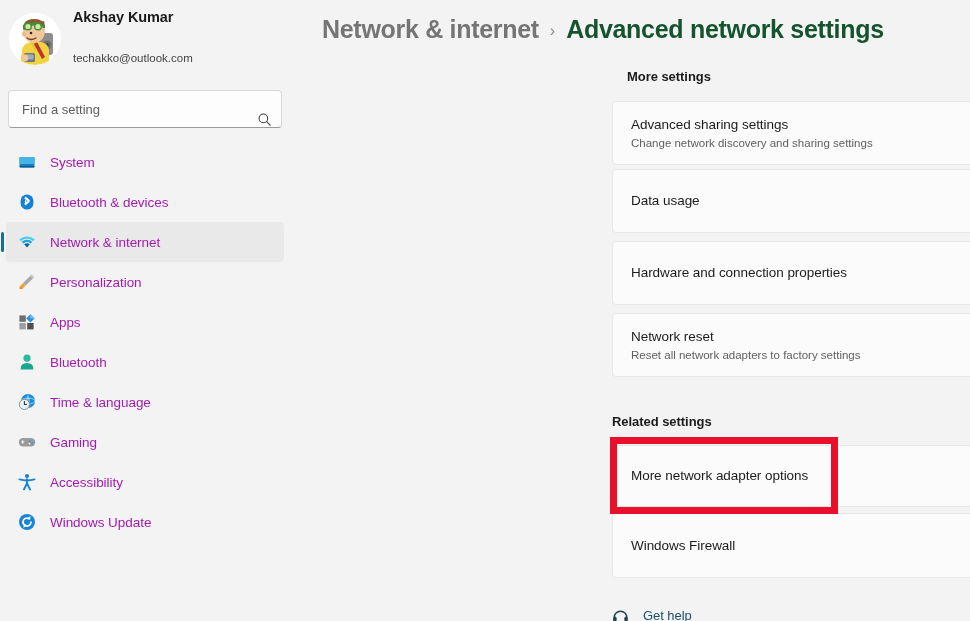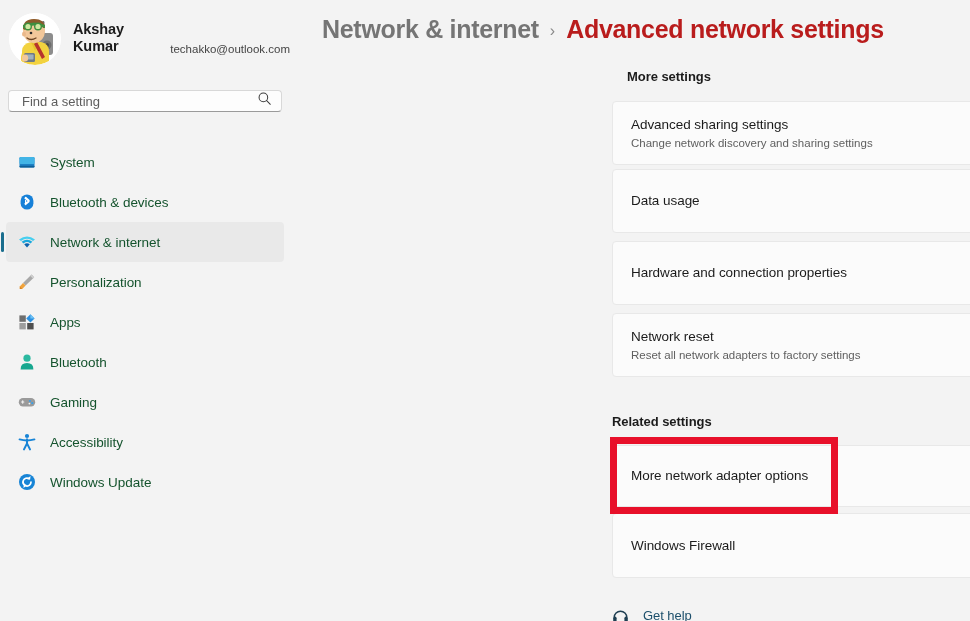--- a/index.html
+++ b/index.html
@@ -48,21 +48,21 @@
     width: 52px;
     height: 52px;
     border-radius: 50%;
     flex: 0 0 52px;
     overflow: hidden;
     background: #ffffff;
     position: relative;
   }
   .avatar svg { display: block; width: 52px; height: 52px; }
 
-  .account-text { display: flex; gap: 1px; padding-bottom: 2px; align-items: center; }
+  .account-text { display: flex; flex-direction: column; gap: 1px; padding-bottom: 2px; }
   .account-name {
     font-size: 14.5px;
     font-weight: 700;
     color: #1b1b1b;
     letter-spacing: -0.1px;
     line-height: 17px;
   }
   .account-email {
     font-size: 11.5px;
     color: #444444;
@@ -73,27 +73,27 @@
   
   .search-wrap {
     position: absolute;
     left: 8px;
     top: 90px;
     width: 274px;
     height: 31px;
   }
   .search-box {
     width: 100%;
-    height: 22px;
+    height: 38px;
     background: #fdfdfd;
     border: 1px solid #d8d8d8;
     border-bottom: 1px solid #9a9a9a;
     border-radius: 4px;
     display: flex;
-    align-items: flex-start;
+    align-items: flex-end;
     padding: 0 9px 0 13px;
   }
   .search-input {
     flex: 1;
     border: none;
     outline: none;
     background: transparent;
     font-family: "Liberation Sans", sans-serif;
     font-size: 13px;
     color: #1b1b1b;
@@ -136,21 +136,21 @@
     width: 18px;
     height: 18px;
     flex: 0 0 18px;
     display: flex;
     align-items: center;
     justify-content: center;
   }
   .nav-icon svg { display: block; }
   .nav-label {
     font-size: 13.5px;
-    color: #14532d;
+    color: #a21caf;
     letter-spacing: -0.05px;
   }
 
   
   .content {
     flex: 1;
     height: 621px;
     position: relative;
     background: #f3f3f3;
     padding-left: 32px;
@@ -173,21 +173,21 @@
     cursor: pointer;
   }
   .crumb-sep {
     font-size: 16px;
     color: #8a8a8a;
     font-weight: 400;
     padding-top: 3px;
   }
   .crumb-current {
     font-size: 25px;
-    color: #b91c1c;
+    color: #14532d;
     font-weight: 600;
     letter-spacing: -0.3px;
   }
 
   .section-heading {
     font-size: 13px;
     font-weight: 700;
     color: #1b1b1b;
     letter-spacing: -0.05px;
   }
@@ -384,20 +384,33 @@
       <div class="nav-item">
         <span class="nav-icon">
           <svg width="18" height="18" viewBox="0 0 18 18" xmlns="http://www.w3.org/2000/svg">
             <circle cx="9" cy="5.2" r="3.6" fill="#2bb9a0"></circle>
             <path d="M2.6 16.4 Q2.6 10 9 10 Q15.4 10 15.4 16.4 Z" fill="#17a78f"></path>
           </svg>
         </span>
         <span class="nav-label">Bluetooth</span>
       </div>
 
+      <div class="nav-item">
+        <span class="nav-icon">
+          <svg width="18" height="18" viewBox="0 0 18 18" xmlns="http://www.w3.org/2000/svg">
+            <circle cx="10" cy="8" r="7" fill="#1d8bd4"></circle>
+            <path d="M10 1 Q6.4 8 10 15 Q13.6 8 10 1 Z" fill="#7fd0f2" opacity="0.8"></path>
+            <ellipse cx="10" cy="8" rx="7" ry="2.8" fill="none" stroke="#cceeff" stroke-width="0.8" opacity="0.8"></ellipse>
+            <circle cx="6.4" cy="11.4" r="5.1" fill="#eaeff3" stroke="#7a8a96" stroke-width="0.9"></circle>
+            <line x1="6.4" y1="11.4" x2="6.4" y2="8.4" stroke="#2b2b2b" stroke-width="1" stroke-linecap="round"></line>
+            <line x1="6.4" y1="11.4" x2="8.6" y2="11.4" stroke="#2b2b2b" stroke-width="1" stroke-linecap="round"></line>
+          </svg>
+        </span>
+        <span class="nav-label">Time &amp; language</span>
+      </div>
 
       <div class="nav-item">
         <span class="nav-icon">
           <svg width="18" height="18" viewBox="0 0 18 18" xmlns="http://www.w3.org/2000/svg">
             <rect x="0.8" y="5" width="16.4" height="8.4" rx="4.2" fill="#9a9a9a"></rect>
             <rect x="3" y="8.4" width="3.4" height="1.1" rx="0.5" fill="#f2f2f2"></rect>
             <rect x="4.15" y="7.25" width="1.1" height="3.4" rx="0.5" fill="#f2f2f2"></rect>
             <circle cx="12" cy="8" r="1.1" fill="#3aa0e8"></circle>
             <circle cx="14.2" cy="10.2" r="1.1" fill="#3aa0e8"></circle>
             <circle cx="11.4" cy="10.6" r="0.9" fill="#f2f2f2"></circle>

